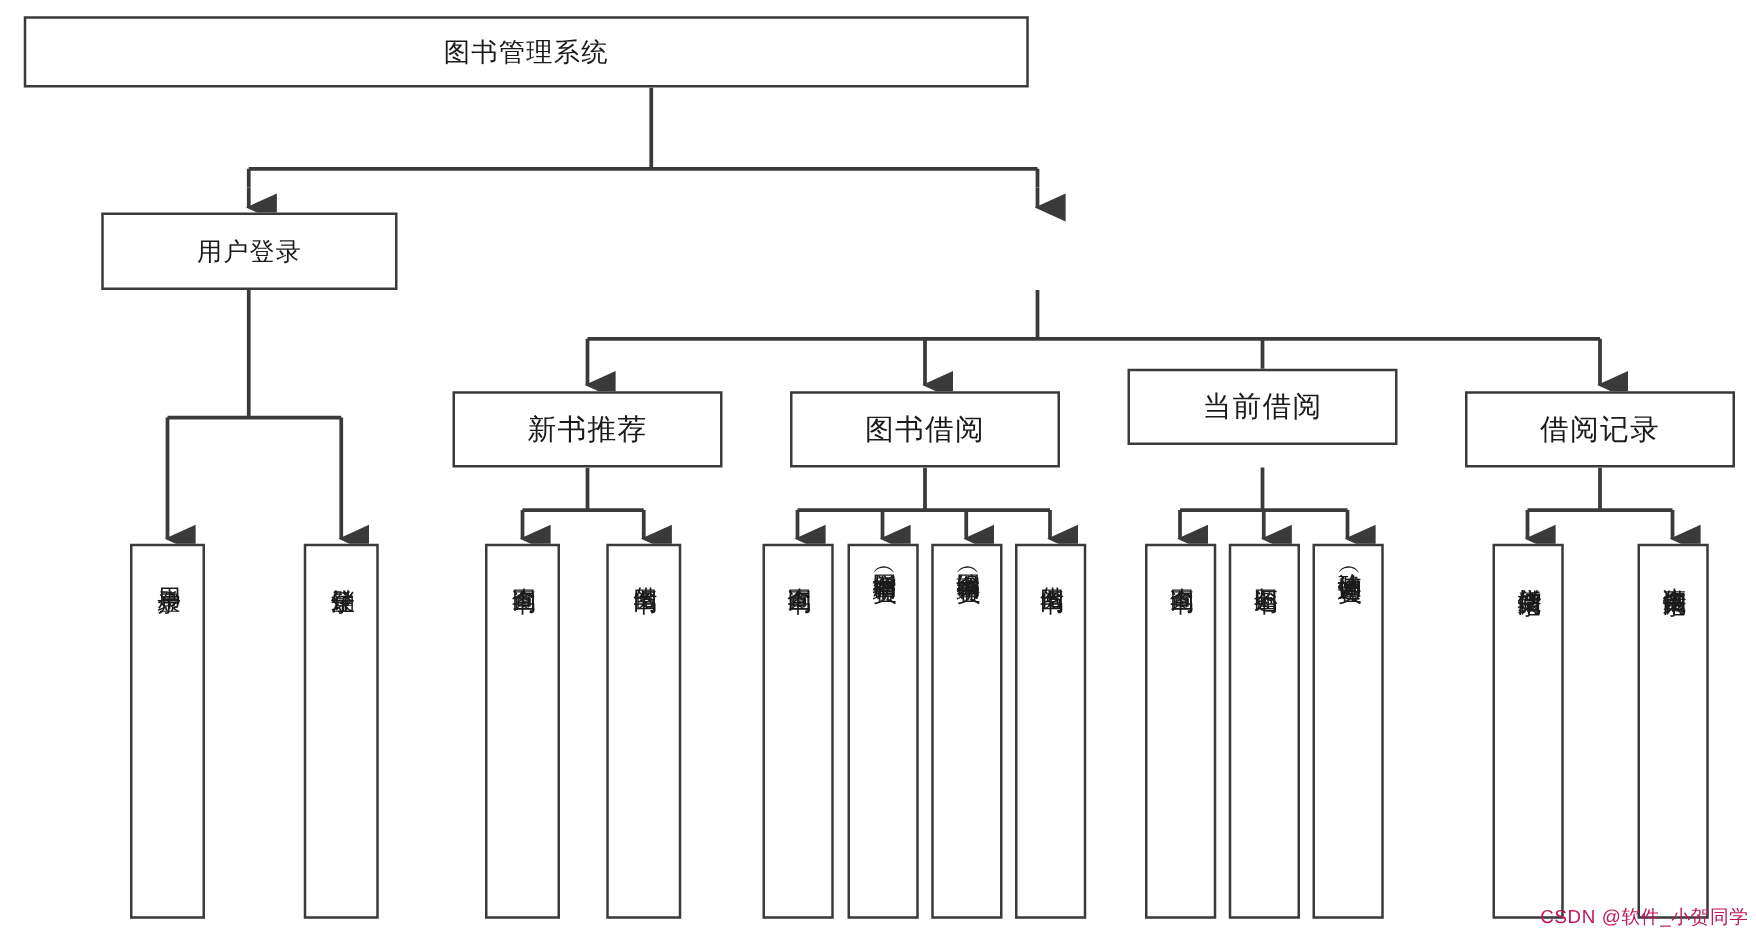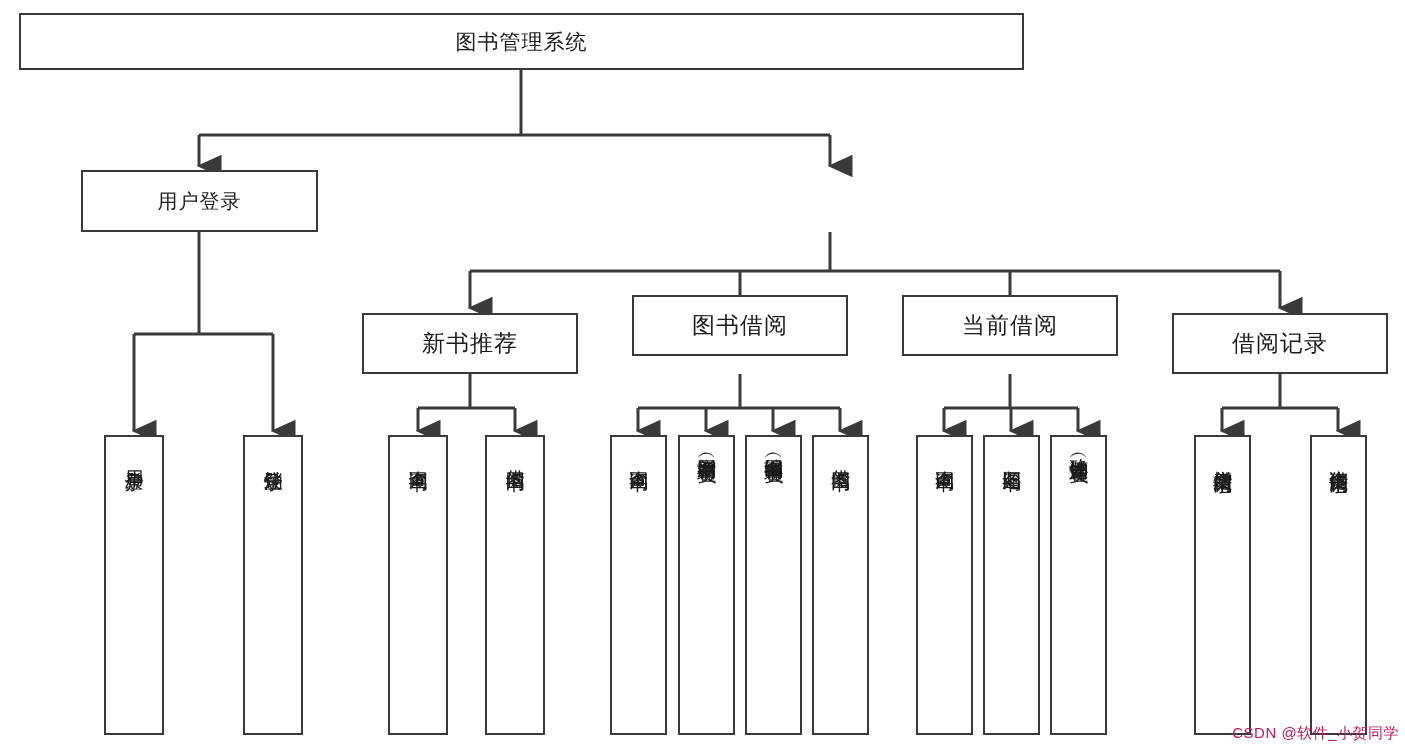--- a/index.html
+++ b/index.html
@@ -146,32 +146,32 @@
       <path d="M 773 420 L 773 431"></path>
       <path d="M 840 420 L 840 431"></path>
       <path d="M 944 420 L 944 431"></path>
       <path d="M 1011 420 L 1011 431"></path>
       <path d="M 1078 420 L 1078 431"></path>
       <path d="M 1222 420 L 1222 431"></path>
       <path d="M 1338 420 L 1338 431"></path>
     </g>
   </svg>
 
-  <div class="node root" style="left:19px; top:13px; width:1005px; height:57px;">
+  <div class="node root" style="left:19px; top:13px; width:804px; height:57px;">
     <span class="hlabel">图书管理系统</span>
   </div>
 
   <div class="node lvl1" style="left:81px; top:170px; width:237px; height:62px;">
     <span class="hlabel">用户登录</span>
   </div>
 
   <div class="node lvl2" style="left:362px; top:313px; width:216px; height:61px;">
     <span class="hlabel">新书推荐</span>
   </div>
-  <div class="node lvl2" style="left:632px; top:295px; width:216px; height:61px;">
+  <div class="node lvl2" style="left:632px; top:313px; width:216px; height:61px;">
     <span class="hlabel">图书借阅</span>
   </div>
   <div class="node lvl2" style="left:902px; top:295px; width:216px; height:61px;">
     <span class="hlabel">当前借阅</span>
   </div>
   <div class="node lvl2" style="left:1172px; top:313px; width:216px; height:61px;">
     <span class="hlabel">借阅记录</span>
   </div>
 
   <div class="node leaf" style="left:104px; top:435px; width:60px; height:300px;">

